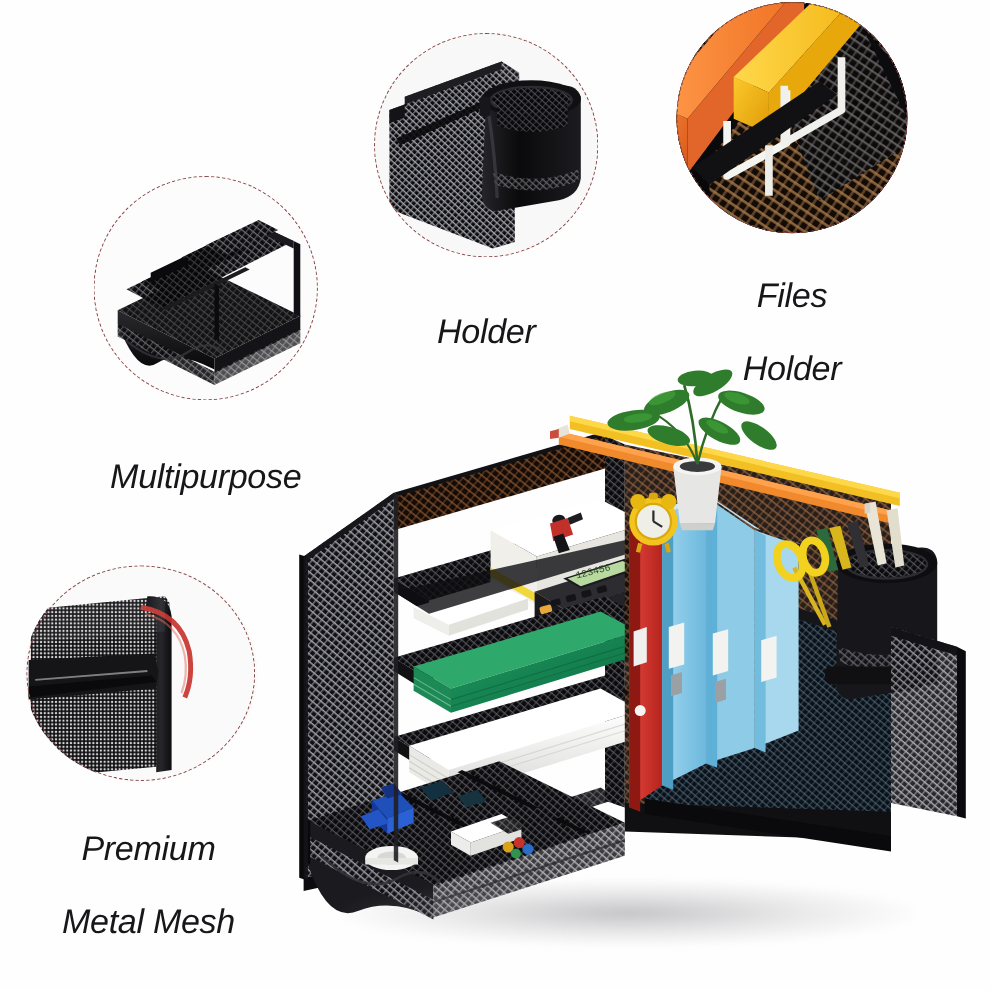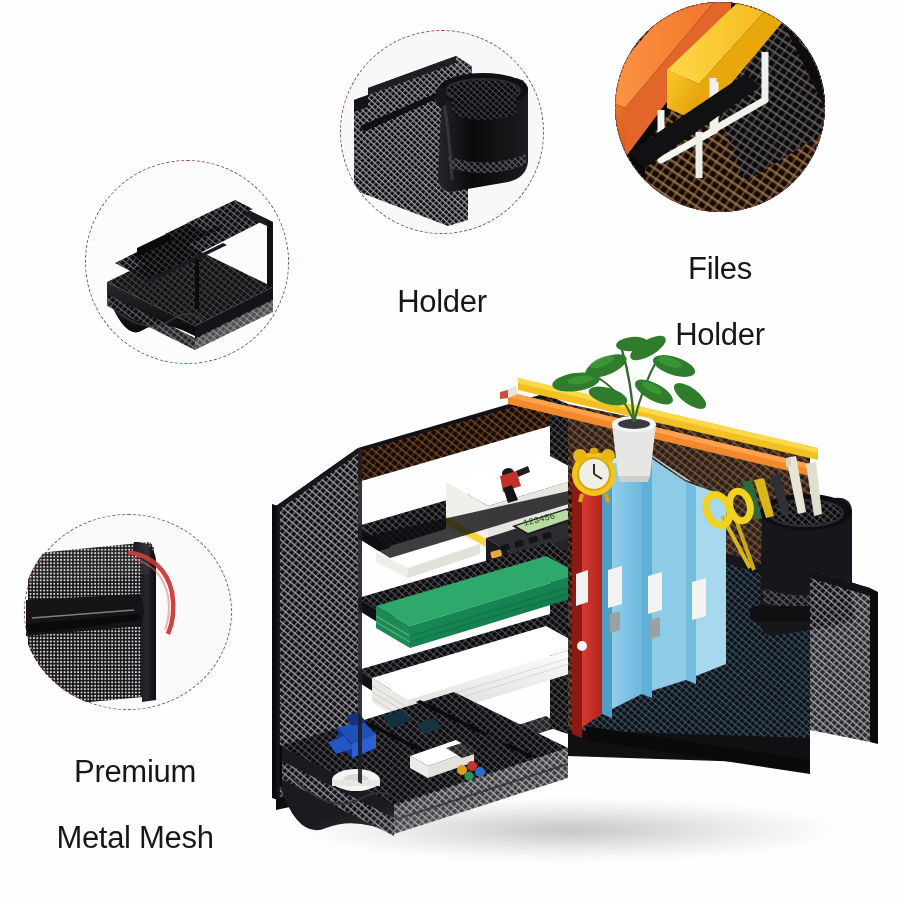--- a/index.html
+++ b/index.html
@@ -14,20 +14,21 @@
   #stage{position:relative;width:900px;height:900px;background:#fefefe;overflow:hidden;}
 
   
   .callout{position:absolute;}
   .circle-wrap{position:absolute;border-radius:50%;overflow:hidden;background:#fdfdfd;}
   .dash-ring{position:absolute;border-radius:50%;border:1.5px dashed #8e4a4a;box-sizing:border-box;pointer-events:none;}
   .callout-label{
     position:absolute;text-align:center;color:#17171a;
     font-weight:400;line-height:1.06;letter-spacing:-0.3px;
     white-space:pre-line;
+    font-style:italic;
   }
 
   
   #c-drawer .circle-wrap{left:0;top:0;width:204px;height:204px;}
   .drawer-art{position:absolute;inset:0;background:#fcfcfc;}
 
   
   #c-pencil .circle-wrap{left:0;top:0;width:204px;height:204px;}
   .ph-art{position:absolute;inset:0;background:#f9f9fa;}
 
@@ -95,20 +96,21 @@
 
           <path d="M30,150 Q62,176 86,160 Q104,148 118,160" stroke="#3a3a40" stroke-width="2" fill="none" opacity=".7"></path>
 
           <polygon points="182,59 188,62 188,128 182,125" fill="#101014"></polygon>
         </svg>
       </div>
     </div>
     <div class="dash-ring" style="left:0;top:0;width:204px;height:204px;"></div>
   </div>
   <div class="callout-label" style="left:37px;top:385px;width:300px;font-size:31px;">
+    <div>Multipurpose</div>
   </div>
 
   <div class="callout" id="c-pencil" style="left:340px;top:30px;width:204px;height:204px;">
     <div class="circle-wrap">
       <div class="ph-art">
         <svg width="204" height="204" viewBox="0 0 204 204">
           <defs>
             <pattern id="mshB" width="4.4" height="4.4" patternUnits="userSpaceOnUse" patternTransform="rotate(42)">
               <rect width="4.4" height="4.4" fill="#0c0c0e"></rect>
               <rect width="4.4" height="1.2" fill="#c9c9d2" opacity=".82"></rect>

